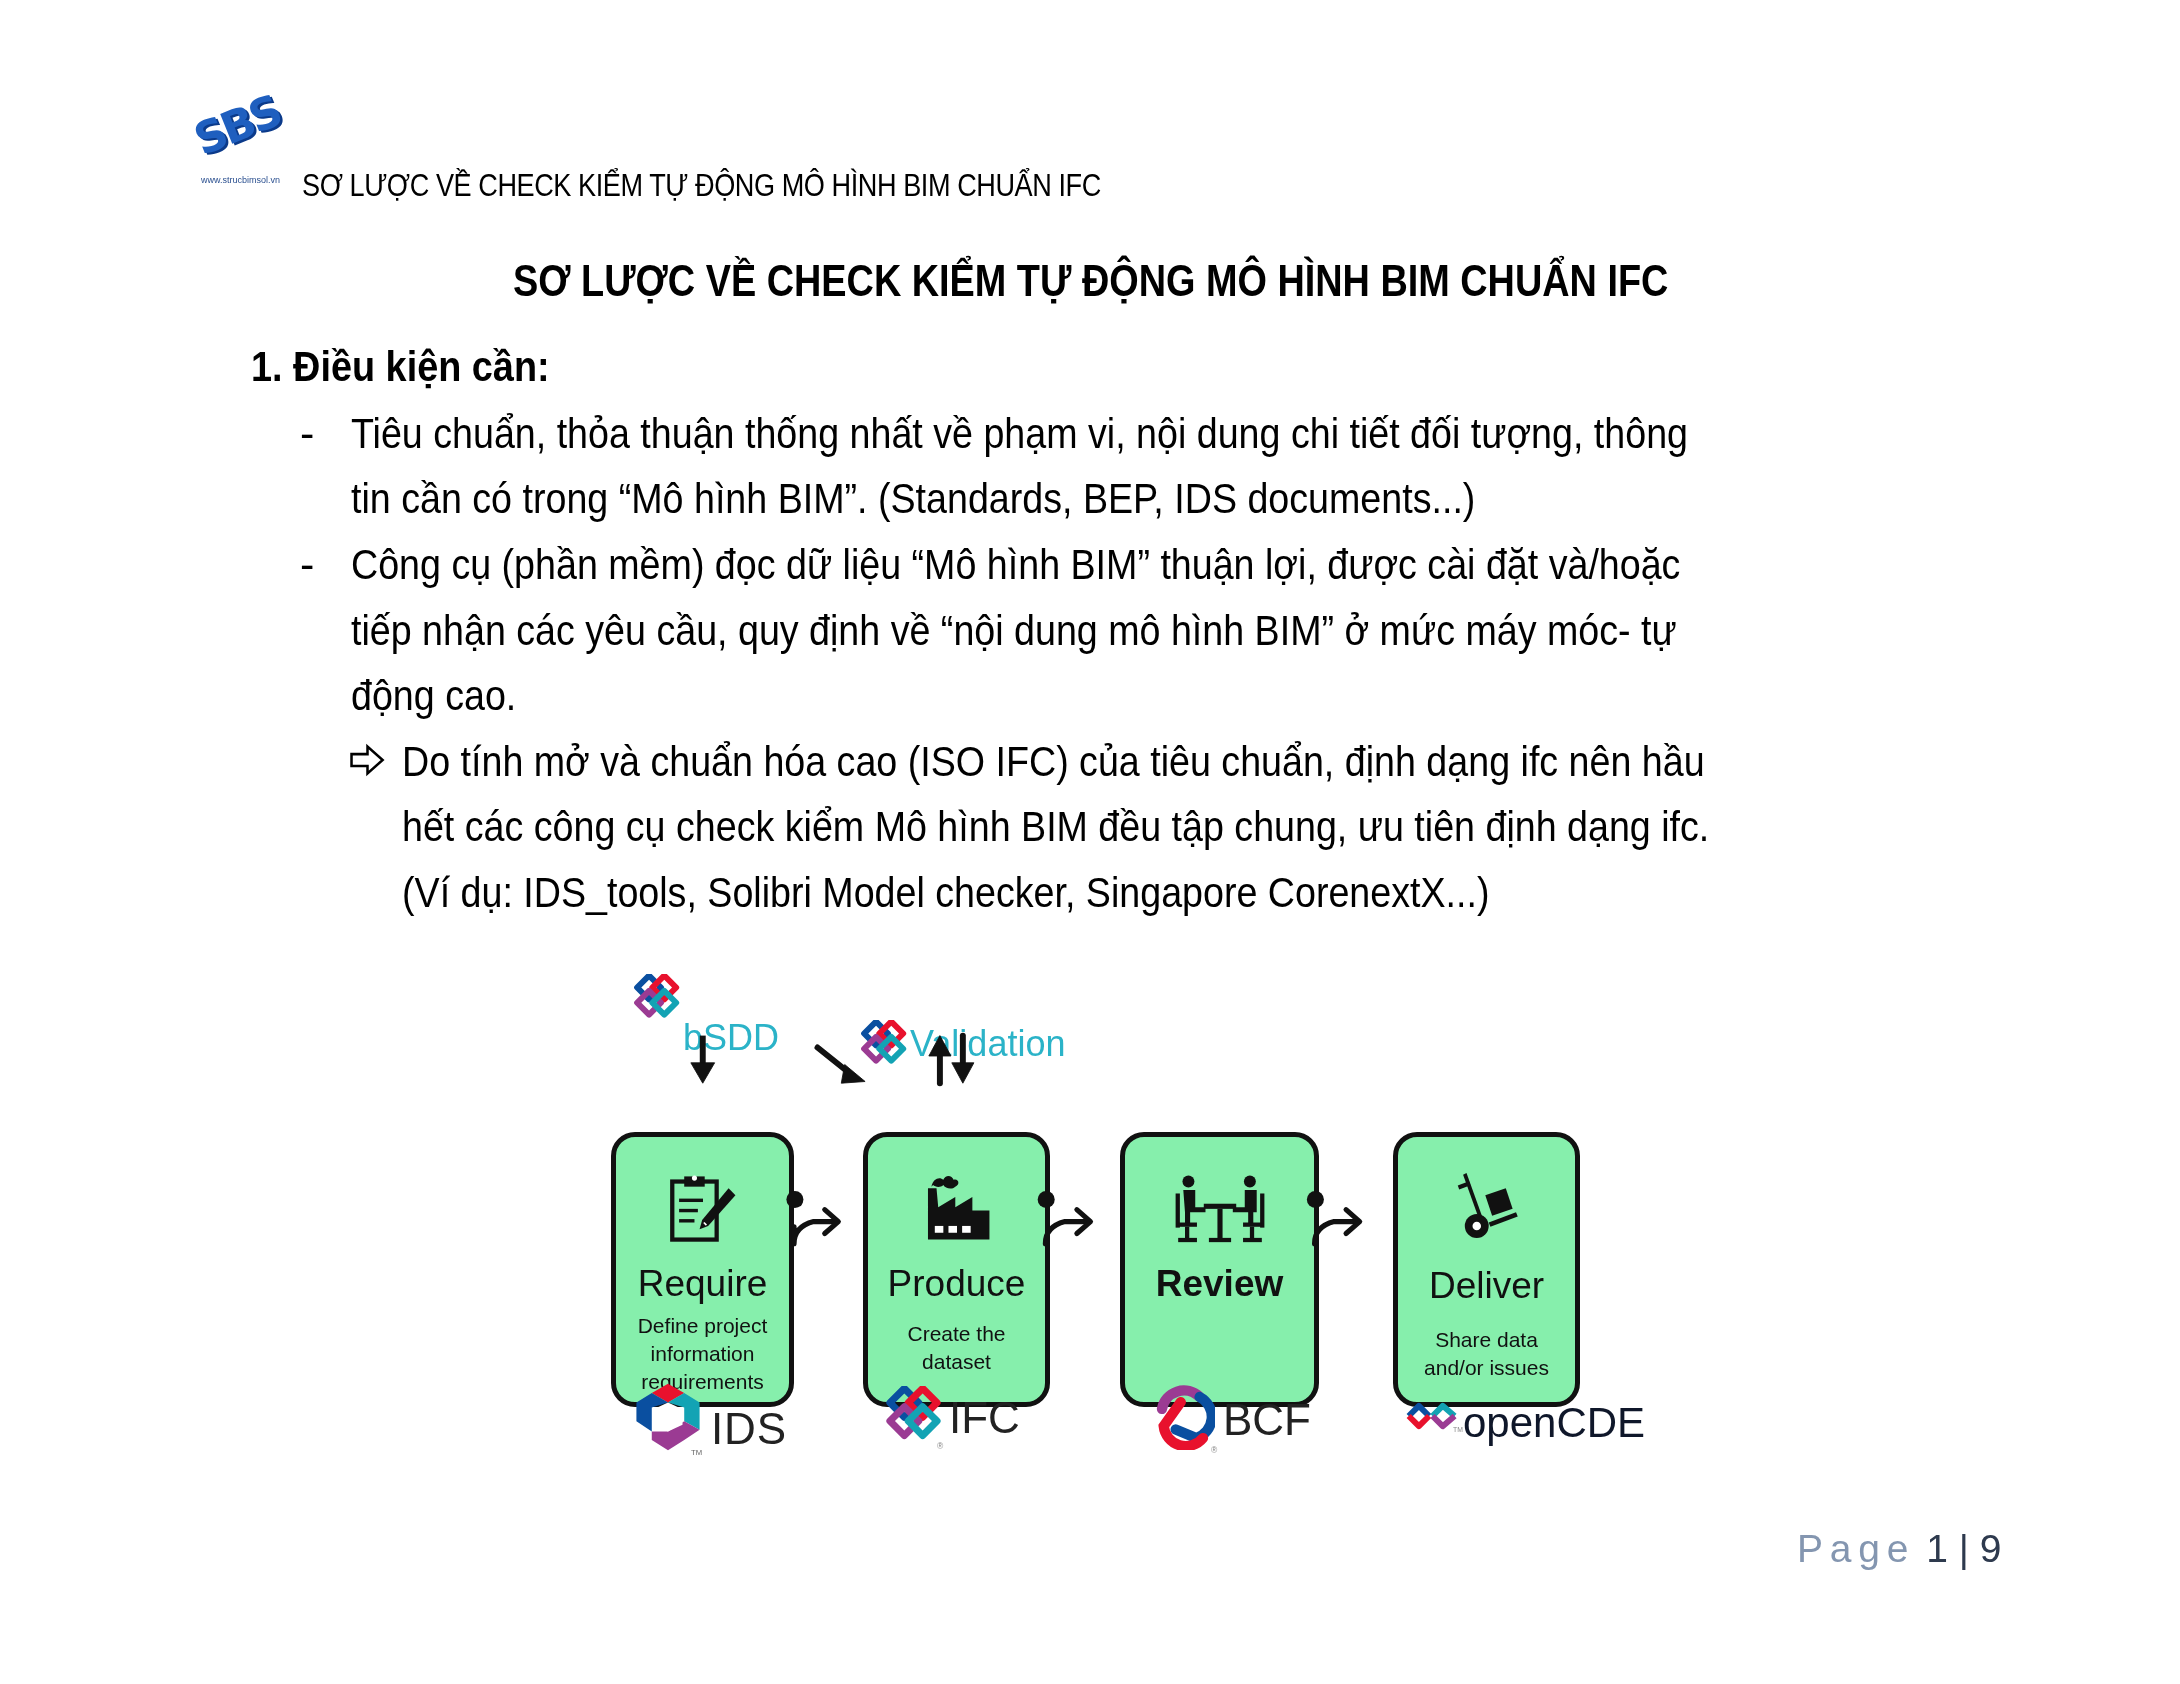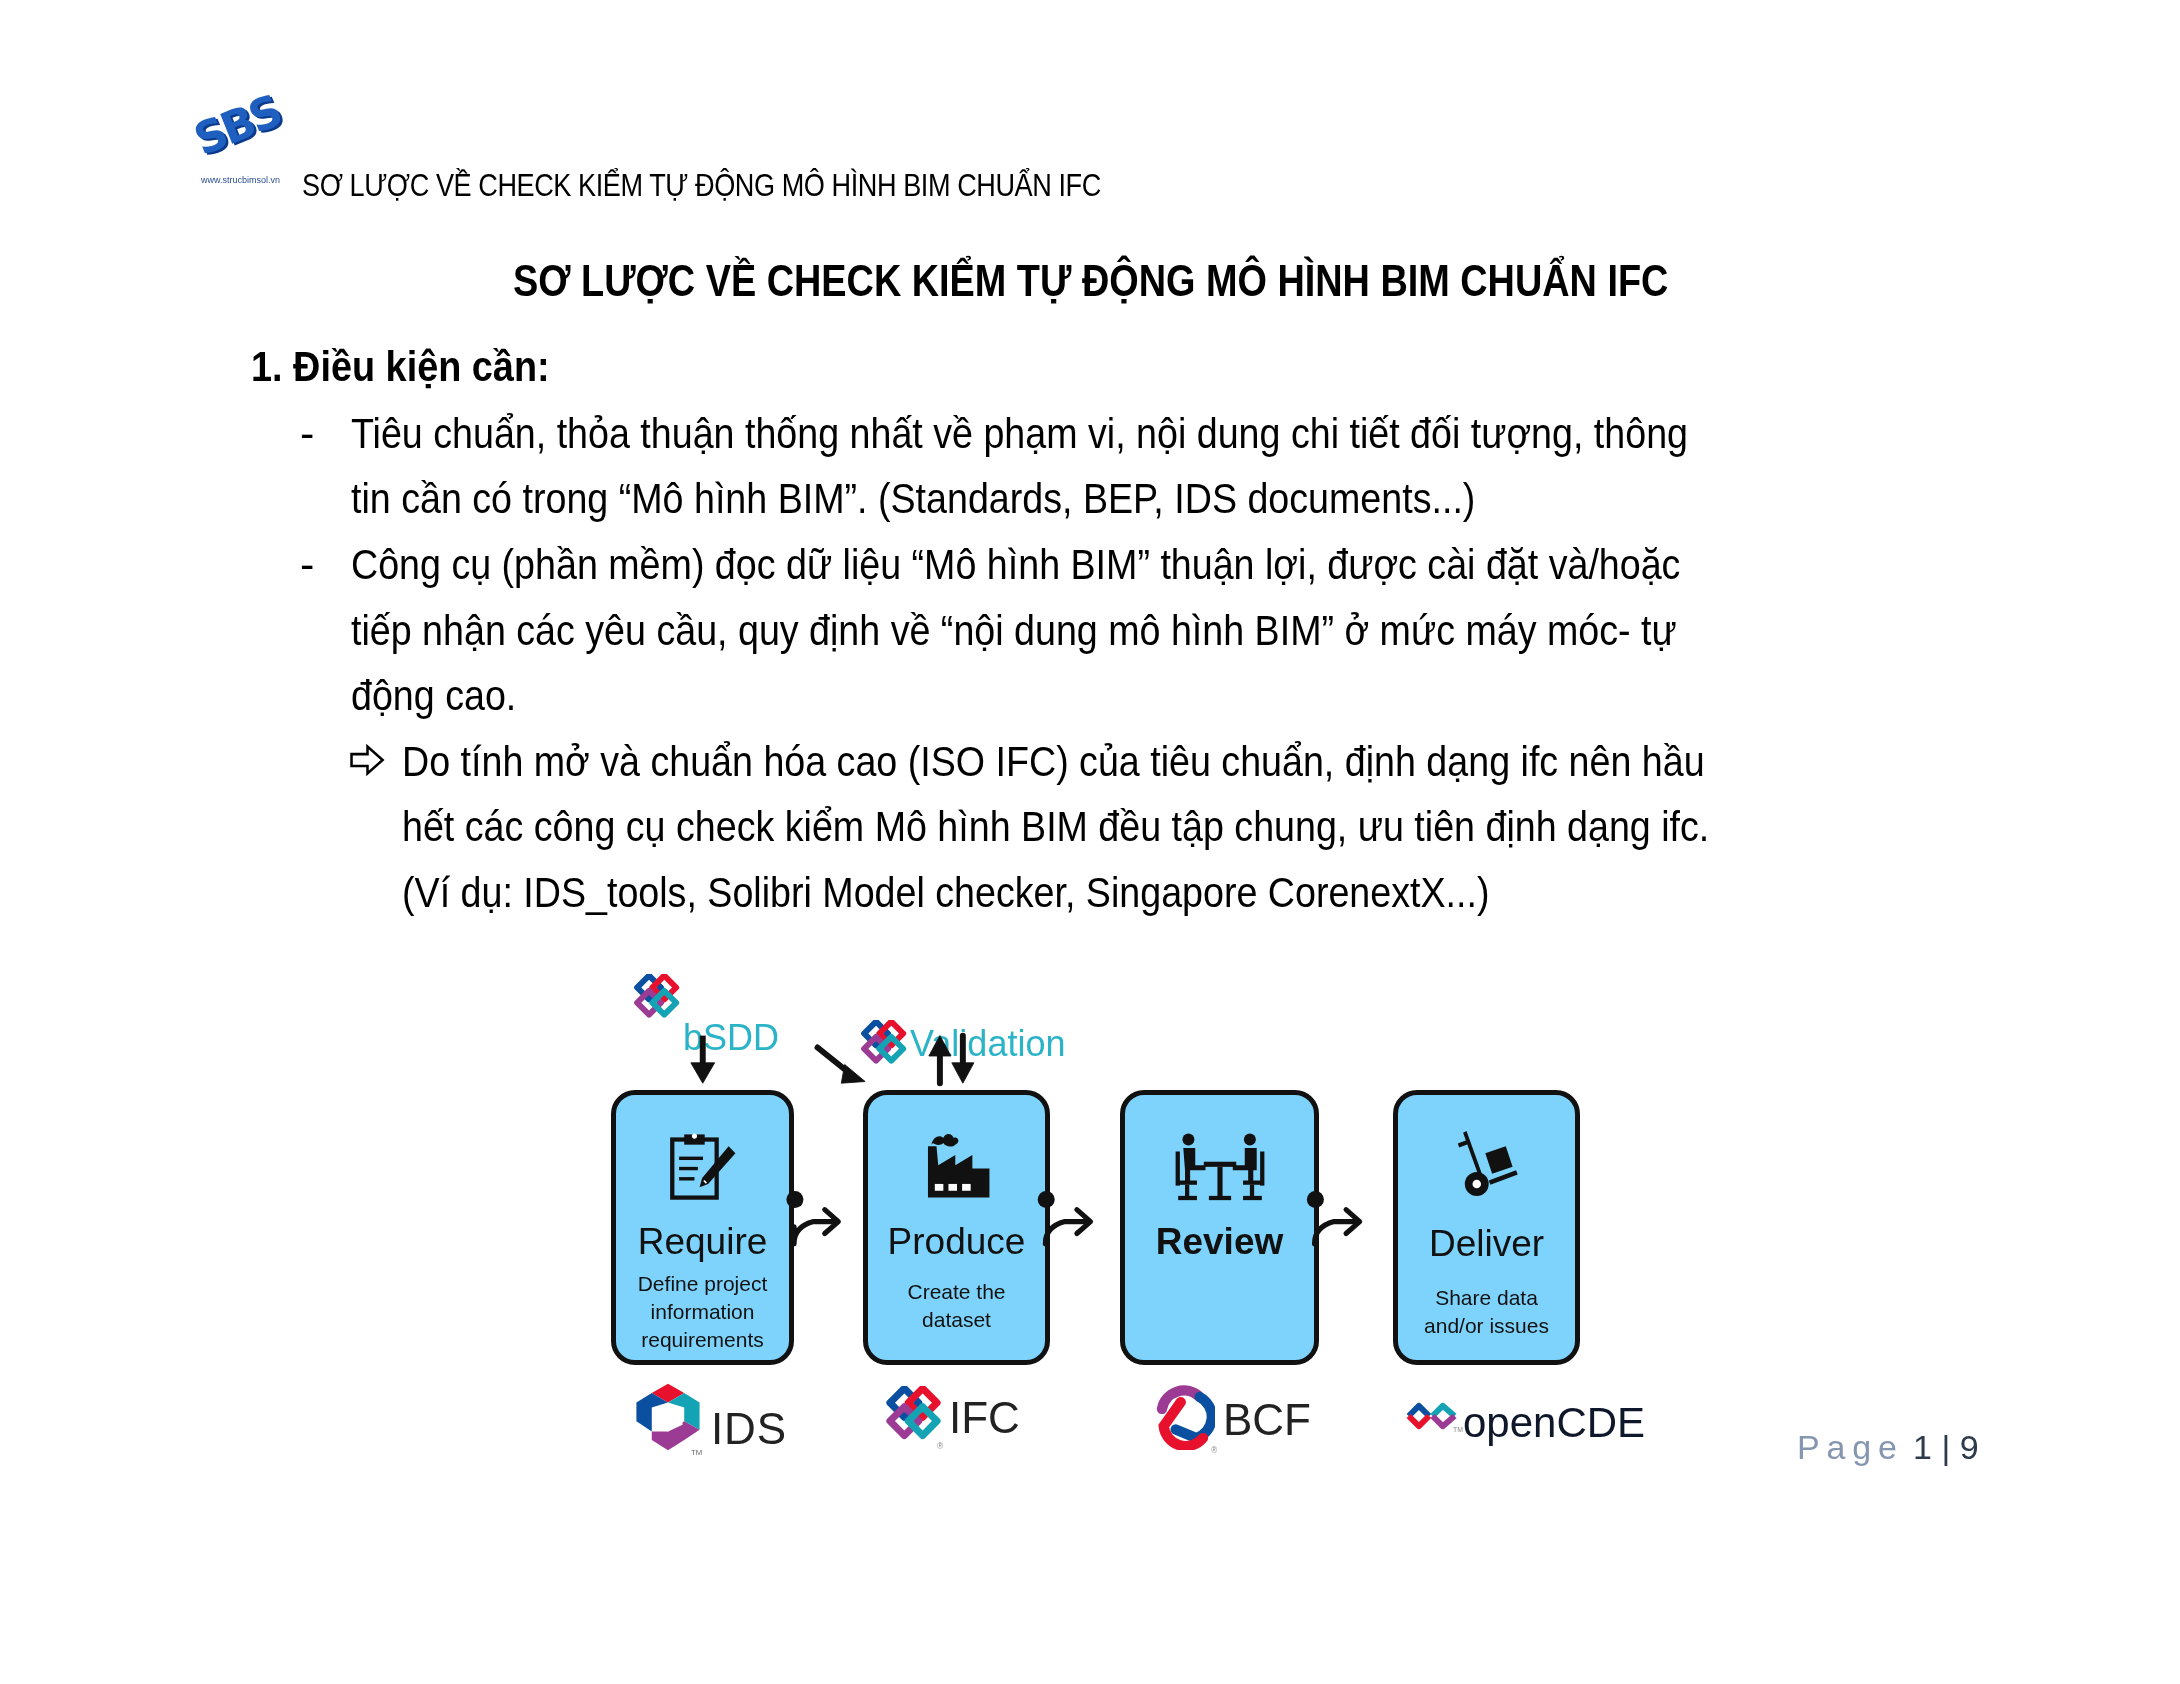--- a/index.html
+++ b/index.html
@@ -22,29 +22,29 @@
   #doc-title span { display:inline-block; transform:scaleX(0.86); }
 
   
   #section-heading { left:251px; top:342px; font-weight:bold; font-size:43px; white-space:nowrap;
       transform:scaleX(0.88); transform-origin:left top; }
 
   .line { position:absolute; font-size:43px; white-space:nowrap; transform:scaleX(0.875); transform-origin:left top; }
   .dash { position:absolute; font-size:43px; }
 
   
-  .box { position:absolute; top:1090px; height:265px; border:5.1px solid #111; border-radius:24px; background:#7dd3fc; box-sizing:content-box; }
+  .box { position:absolute; top:1132px; height:265px; border:5.1px solid #111; border-radius:24px; background:#86efac; box-sizing:content-box; }
   .box .title { position:absolute; left:0; right:0; text-align:center; font-size:37px; color:#111; white-space:nowrap; }
   .box .desc { position:absolute; left:0; right:0; text-align:center; font-size:21px; line-height:28px; color:#111; white-space:pre-line; }
   .box .icon { position:absolute; left:50%; transform:translateX(-50%); top:36px; }
   .conn { position:absolute; }
 
   .logo-text { position:absolute; font-weight:300; white-space:nowrap; }
 
-  #page-number { left:1797px; top:1428px; font-size:34px; white-space:nowrap; }
+  #page-number { left:1797px; top:1527px; font-size:39px; white-space:nowrap; }
   #page-number .lbl { color:#8496b0; letter-spacing:6.8px; }
   #page-number .num { color:#2e3a4e; }
 </style>
 </head>
 <body>
 
 <div id="header-logo" class="abs">
   <span class="sbs">SBS</span>
   <span class="url">www.strucbimsol.vn</span>
 </div>

